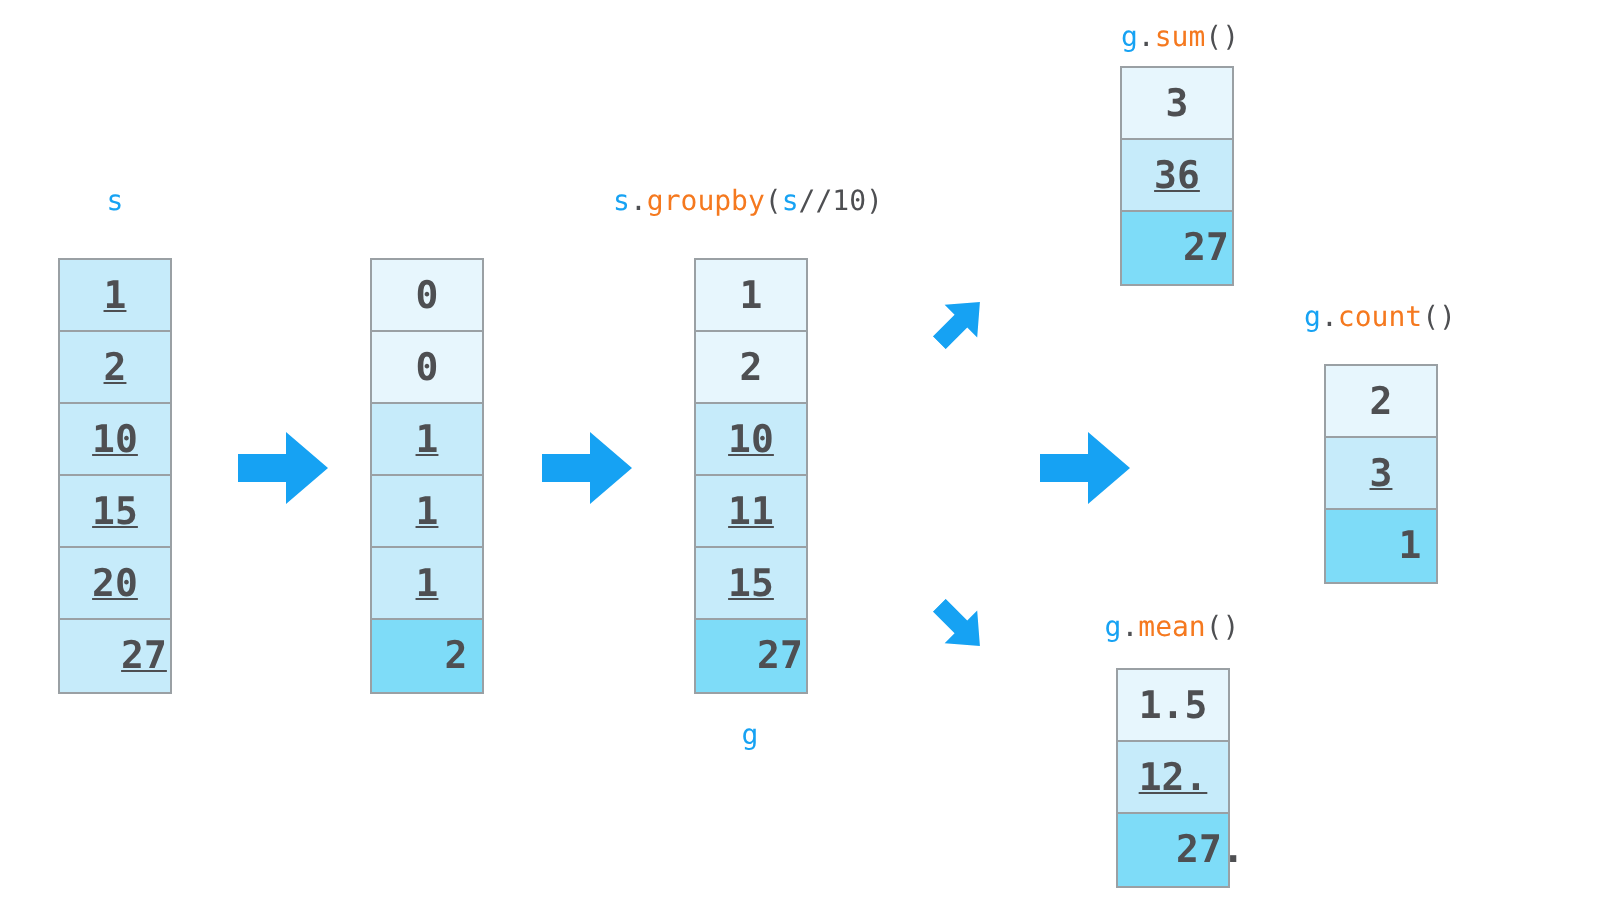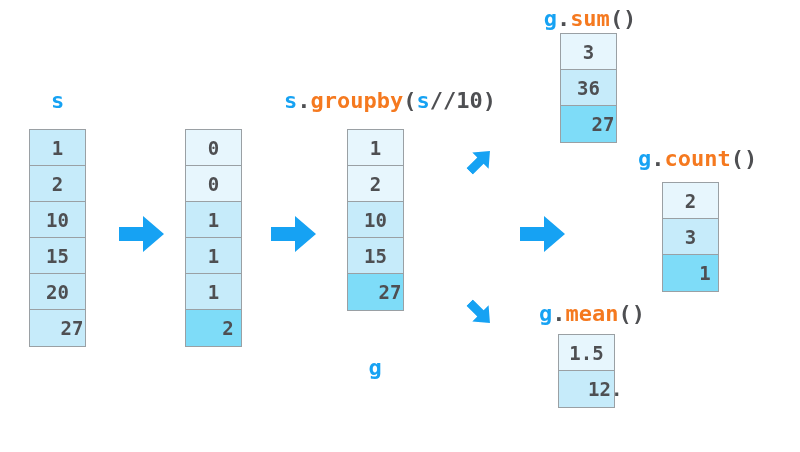--- a/index.html
+++ b/index.html
@@ -3,38 +3,38 @@
 <meta charset="utf-8">
 <style>
   * { margin:0; padding:0; box-sizing:border-box; }
   html,body { background:#ffffff; }
   .canvas {
     position:relative; width:800px; height:452px;
     background:#ffffff; overflow:hidden;
     font-family:"DejaVu Sans Mono", monospace;
   }
   .code-label {
-    position:absolute; font-size:22px; font-weight:bold;
+    position:absolute; font-size:14px; font-weight:normal;
     line-height:22px; text-align:center; white-space:nowrap;
   }
   .c-blue   { color:var(--accent-blue); }
   .c-orange { color:var(--accent-orange); }
   .c-dark   { color:var(--text-dark); }
   .col {
     position:absolute; width:57px;
     border:1px solid var(--cell-border); background:#fff;
   }
   .cell {
     height:36px; line-height:36px; text-align:center;
     font-size:19px; font-weight:bold; color:var(--text-dark);
     border-bottom:1px solid var(--cell-border);
   }
   .cell:last-child { border-bottom:none;padding-left:29px; }
   .shade-lightest { background:var(--shade-lightest); }
-  .shade-light    { background:var(--shade-light); }
+  .shade-light    { background:var(--shade-light);text-decoration:underline; }
   .shade-medium   { background:var(--shade-medium); }
   .arrow { position:absolute; width:46px; height:38px; }
   .arrow polygon { fill:var(--accent-blue); }
   .rot-up   { transform:rotate(-45deg) scale(0.64); }
   .rot-down { transform:rotate(45deg)  scale(0.64); }
 </style>
 </head>
 <body>
 
 <div class="canvas">
@@ -59,36 +59,38 @@
       <div class="cell shade-lightest">0</div>
       <div class="cell shade-light">1</div>
       <div class="cell shade-light">1</div>
       <div class="cell shade-light">1</div>
       <div class="cell shade-medium">2</div>
     </div>
   <div class="col" style="left:347px; top:129px">
       <div class="cell shade-lightest">1</div>
       <div class="cell shade-lightest">2</div>
       <div class="cell shade-light">10</div>
+      <div class="cell shade-light">11</div>
       <div class="cell shade-light">15</div>
       <div class="cell shade-medium">27</div>
     </div>
   <div class="col" style="left:560px; top:33px">
       <div class="cell shade-lightest">3</div>
       <div class="cell shade-light">36</div>
       <div class="cell shade-medium">27</div>
     </div>
   <div class="col" style="left:662px; top:182px">
       <div class="cell shade-lightest">2</div>
       <div class="cell shade-light">3</div>
       <div class="cell shade-medium">1</div>
     </div>
   <div class="col" style="left:558px; top:334px">
       <div class="cell shade-lightest">1.5</div>
       <div class="cell shade-light">12.</div>
+      <div class="cell shade-medium">27.</div>
     </div>
 
   <svg class="arrow" style="left:119px; top:215px" viewBox="0 0 46 38">
     <polygon points="0,12 24,12 24,1 45,19 24,37 24,26 0,26"></polygon>
   </svg>
   <svg class="arrow" style="left:271px; top:215px" viewBox="0 0 46 38">
     <polygon points="0,12 24,12 24,1 45,19 24,37 24,26 0,26"></polygon>
   </svg>
   <svg class="arrow rot-up" style="left:457px; top:142px" viewBox="0 0 46 38">
     <polygon points="0,12 24,12 24,1 45,19 24,37 24,26 0,26"></polygon>

